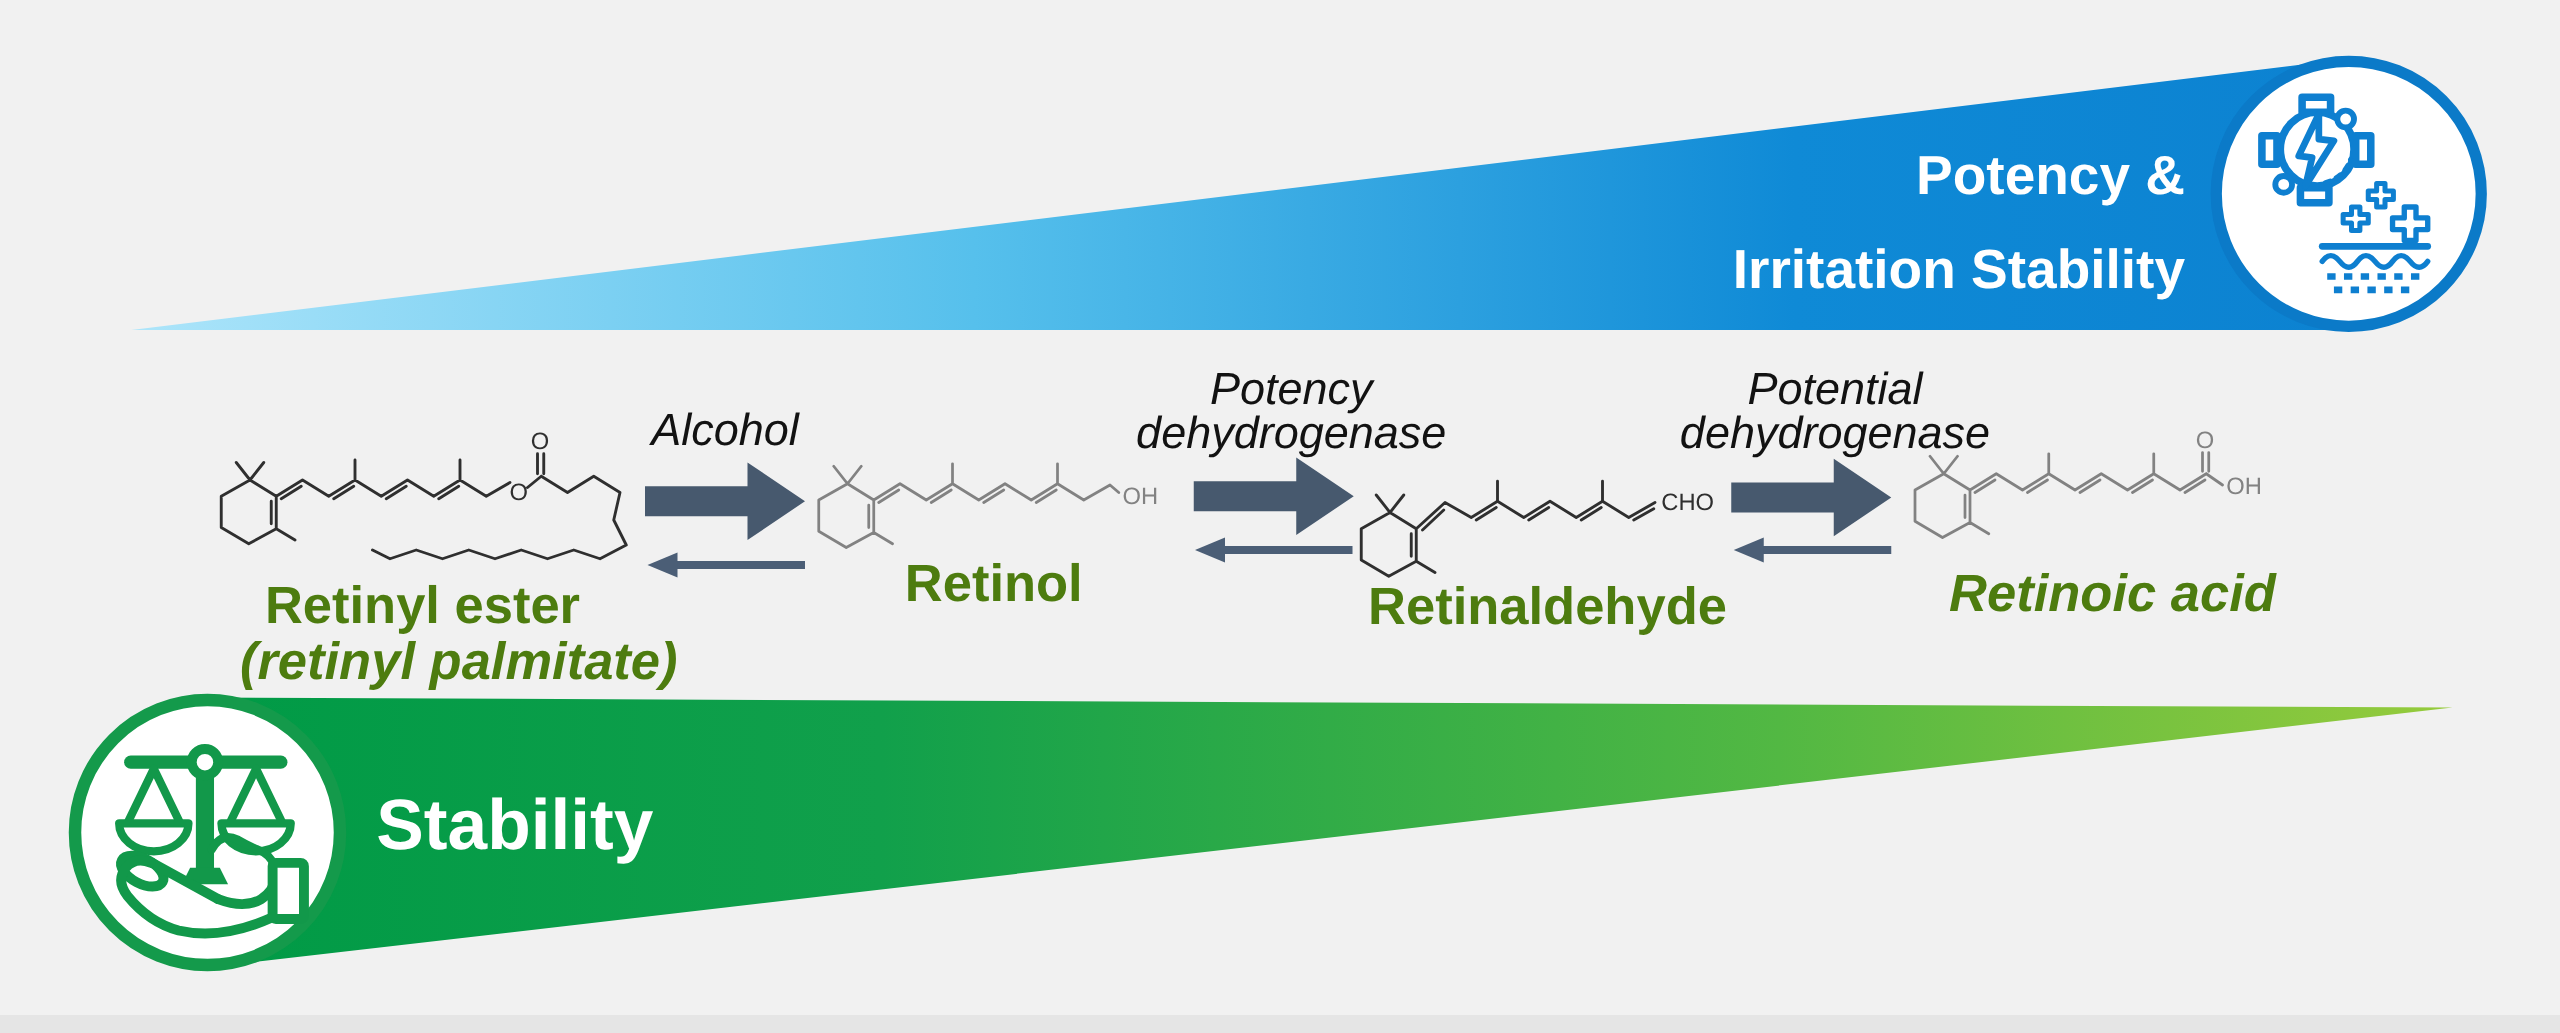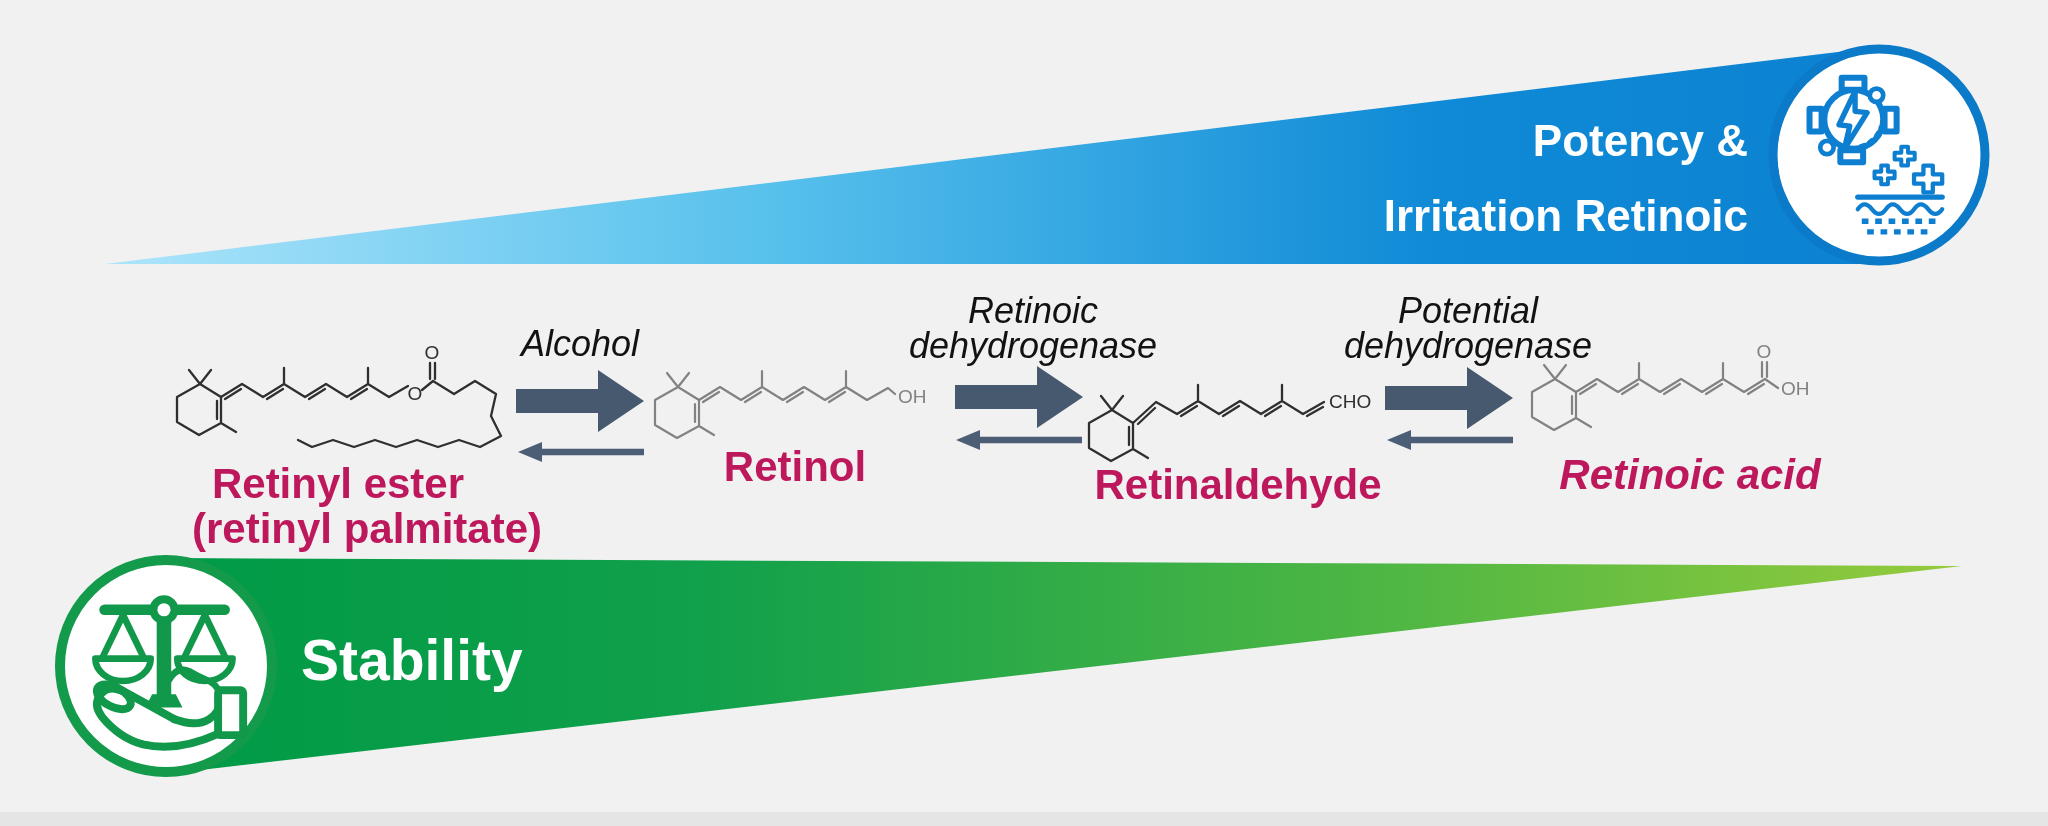--- a/index.html
+++ b/index.html
@@ -16,24 +16,24 @@
   }
   .stability-label{left:301px;top:627px;font-size:57px;}
   .enzyme{
     color:#121212;font-style:italic;font-size:36px;line-height:35px;
     text-align:center;
   }
   .enzyme-esterase{left:460px;top:326px;width:240px;}
   .enzyme-adh{left:880px;top:293px;width:306px;}
   .enzyme-aldh{left:1315px;top:293px;width:306px;}
   .compound-label{
-    color:#be185d;font-weight:700;font-size:42px;text-align:center;line-height:46px;
+    color:#4d7c0f;font-weight:700;font-size:42px;text-align:center;line-height:46px;
   }
   .lbl-retinylester{left:188px;top:461px;width:300px;}
-  .lbl-retinylester2{left:167px;top:506px;width:400px;}
+  .lbl-retinylester2{left:167px;top:506px;width:400px;font-style:italic;}
   .lbl-retinol{left:670px;top:444px;width:250px;}
   .lbl-retinaldehyde{left:1063px;top:462px;width:350px;}
   .lbl-retinoicacid{left:1540px;top:452px;width:300px;font-style:italic;}
   .mol path, .mol line{fill:none;stroke-linecap:round;stroke-linejoin:round;}
   .mol text{font-family:"Liberation Sans",sans-serif;font-size:19px;}
   .mol-dark path{stroke:#2f2f2f;stroke-width:2.3;}
   .mol-dark text{fill:#2f2f2f;}
   .mol-gray path{stroke:#828282;stroke-width:2.2;}
   .mol-gray text{fill:#828282;}
 </style>
@@ -96,29 +96,29 @@
       <path d="M 46,104 L 86,126"></path>
       <path d="M 86,126 Q 102,132 112,126 Q 120,121 121,112"></path>
       <path d="M 82,96 Q 88,85 98,90 Q 103,93 110,96 Q 118,99 120,106" stroke-width="5"></path>
       <rect x="119" y="104" width="19" height="34" rx="2" fill="#ffffff"></rect>
       <path d="M 119,137 Q 88,151 62,145 Q 44,140 31,124 Q 24,115 30,107 Q 36,100 45,104"></path>
     </g>
   </svg>
 
   <div class="abs wedge-label potency-block">
     <div>Potency &amp;</div>
-    <div>Irritation Retinoic</div>
+    <div>Irritation Stability</div>
   </div>
   <div class="abs wedge-label stability-label">Stability</div>
 
   <div class="abs enzyme enzyme-esterase">
     <div>Alcohol</div>
   </div>
   <div class="abs enzyme enzyme-adh">
-    <div>Retinoic</div>
+    <div>Potency</div>
     <div>dehydrogenase</div>
   </div>
   <div class="abs enzyme enzyme-aldh">
     <div>Potential</div>
     <div>dehydrogenase</div>
   </div>
 
   <svg class="abs" style="left:516px;top:368px;" width="130" height="66" viewBox="0 0 130 66">
     <polygon points="0,21 82,21 82,2 128,33 82,64 82,45 0,45" fill="#47596e"></polygon>
   </svg>

